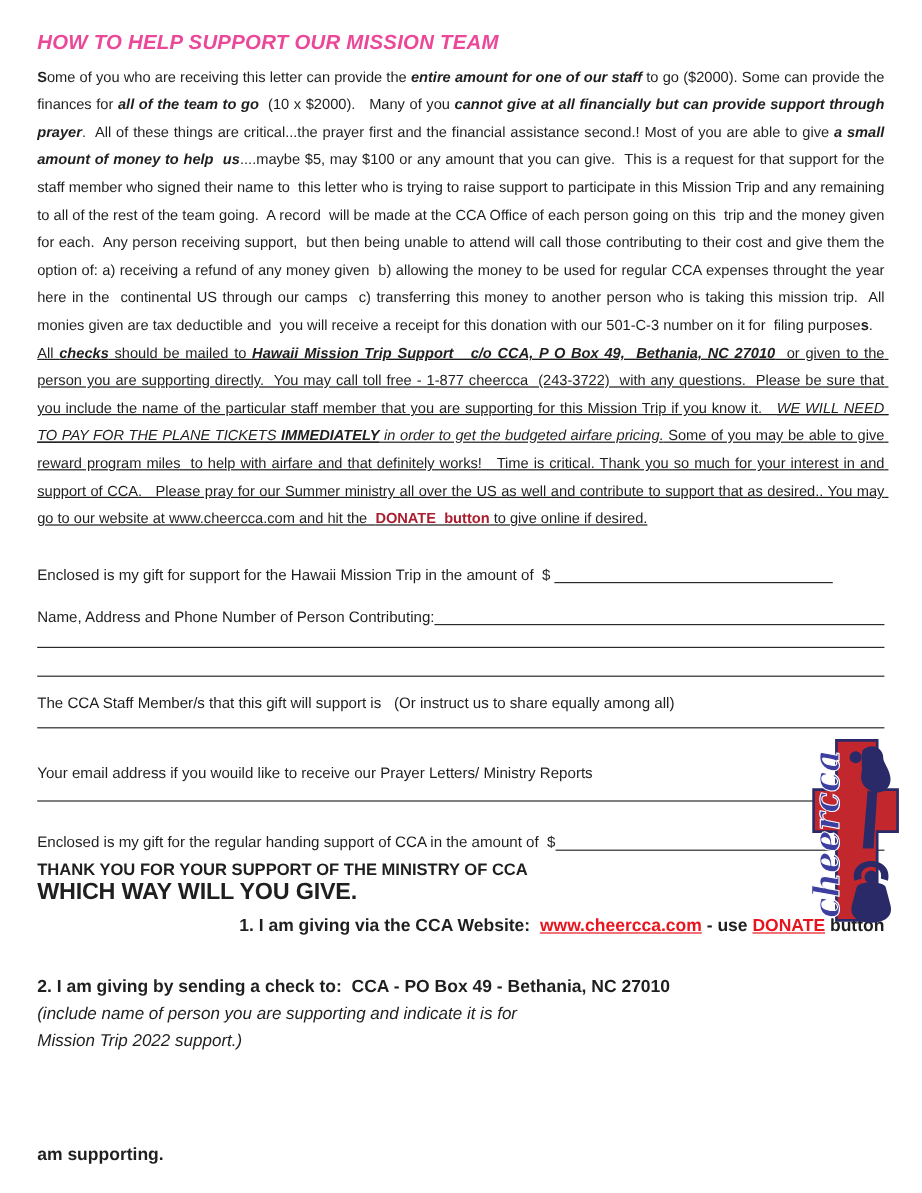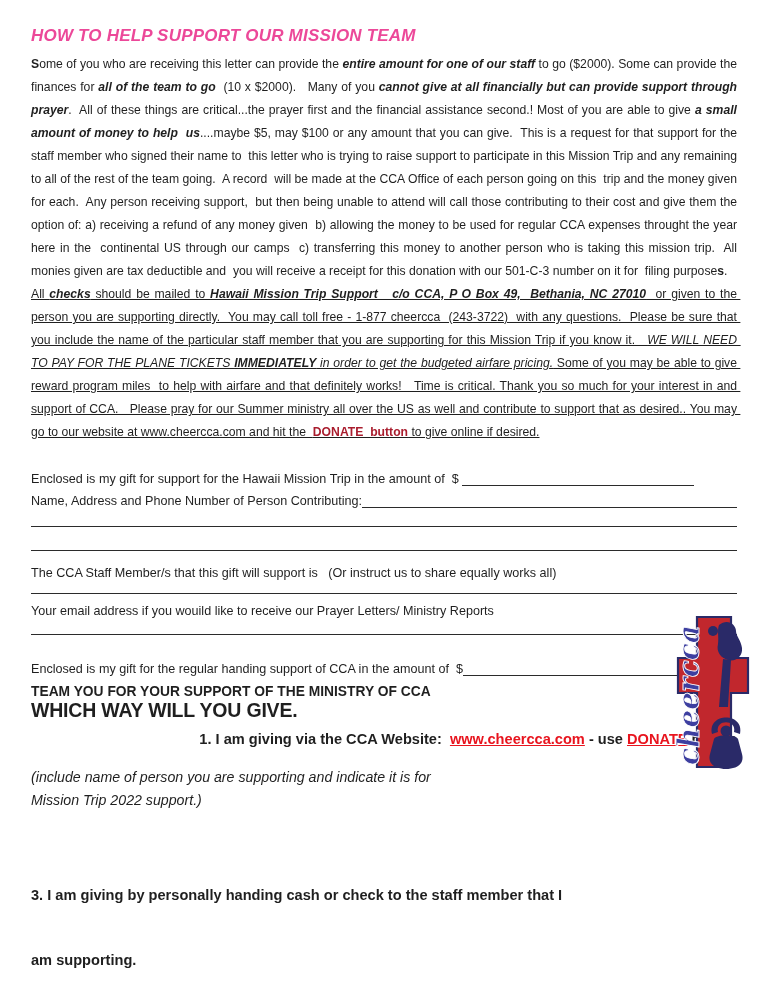--- a/index.html
+++ b/index.html
@@ -34,26 +34,26 @@
   .frow{display:flex;align-items:flex-end;white-space:pre-wrap;}
   .frow .lbl{flex:none;}
   .blank{
     display:inline-block;
     border-bottom:1.5px solid #2b2b2b;
     height:14px;
   }
   .blank.grow{flex:1;}
   .wline{border-bottom:1.5px solid #2b2b2b;height:0;}
   .r-gift1{margin-top:0;}
-  .r-name{margin-top:7px;}
+  .r-name{margin-top:20px;}
   .lineA{margin-top:18px;}
   .lineB{margin-top:23px;}
   .r-staff{margin-top:15px;}
   .lineC{margin-top:13px;}
-  .r-email{margin-top:10px;}
+  .r-email{margin-top:30px;}
   .lineD{margin-top:16px;}
   .r-gift2{margin-top:26px;}
   .thanks{
     margin-top:8px;
     font-weight:bold;
     font-size:13.8px;
   }
   .give-heading{
     font-weight:bold;
     font-size:19.5px;
@@ -63,21 +63,21 @@
     font-weight:bold;
     font-size:14.6px;
     white-space:pre-wrap;
   }
   .item1{margin-top:9px;text-align:right;}
   .item2{margin-top:35px;}
   .note{
     font-style:italic;
     font-size:14.2px;
     line-height:21.5px;
-    margin-top:20px;
+    margin-top:4px;
     white-space:pre-wrap;
   }
   .item3{margin-top:31px;line-height:21.5px;max-width:620px;}
   .logo{
     position:absolute;
     left:661px;top:615px;
     width:97px;height:155px;
   }
 </style>
 </head>
@@ -100,46 +100,46 @@
 
     <div class="frow r-name">
       <span class="lbl">Name, Address and Phone Number of Person Contributing:</span>
       <span class="blank grow"></span>
     </div>
 
     <div class="wline lineA"></div>
     <div class="wline lineB"></div>
 
     <div class="frow r-staff">
-      <span class="lbl">The CCA Staff Member/s that this gift will support is   (Or instruct us to share equally works all)</span>
+      <span class="lbl">The CCA Staff Member/s that this gift will support is   (Or instruct us to share equally among all)</span>
     </div>
     <div class="wline lineC"></div>
 
     <div class="frow r-email">
       <span class="lbl">Your email address if you wouild like to receive our Prayer Letters/ Ministry Reports</span>
     </div>
     <div class="wline lineD"></div>
 
     <div class="frow r-gift2">
       <span class="lbl">Enclosed is my gift for the regular handing support of CCA in the amount of  $</span>
       <span class="blank grow"></span>
     </div>
 
-    <div class="thanks">TEAM YOU FOR YOUR SUPPORT OF THE MINISTRY OF CCA</div>
+    <div class="thanks">THANK YOU FOR YOUR SUPPORT OF THE MINISTRY OF CCA</div>
   </div>
 
   <div class="give-heading">WHICH WAY WILL YOU GIVE.</div>
 
   <div class="give-item item1"><span style="font-weight: bold;">1. I am giving via the CCA Website:  </span><span style="font-weight: bold; text-decoration: underline; color: rgb(232, 20, 30);">www.cheercca.com</span><span style="font-weight: bold;"> - use </span><span style="font-weight: bold; text-decoration: underline; color: rgb(232, 20, 30);">DONATE</span><span style="font-weight: bold;"> button</span></div>
 
+  <div class="give-item item2">2. I am giving by sending a check to:  CCA - PO Box 49 - Bethania, NC 27010</div>
   <div class="note">(include name of person you are supporting and indicate it is for</div>
   <div class="note" style="margin-top:1px;">Mission Trip 2022 support.)</div>
 
   <div class="give-item item3">
-    <div>3. I am giving by personally handing cash or check to the staff member that I</div>
     <div>am supporting.</div>
   </div>
 
   <div class="logo">
     <svg width="97" height="155" viewBox="0 0 97 155">
 
       <path d="M36 2 H70 V43 H87 V78 H70 V152 H36 V78 H17 V43 H36 Z" fill="#c1272d" stroke="#2a2a68" stroke-width="2.2"></path>
 
       <text transform="translate(38 150) rotate(-90)" font-family="DejaVu Serif, serif" font-style="italic" font-weight="bold" font-size="30" textLength="140" lengthAdjust="spacingAndGlyphs" fill="#3d3fa0" stroke="#ffffff" stroke-width="0.9">cheercca</text>
 

